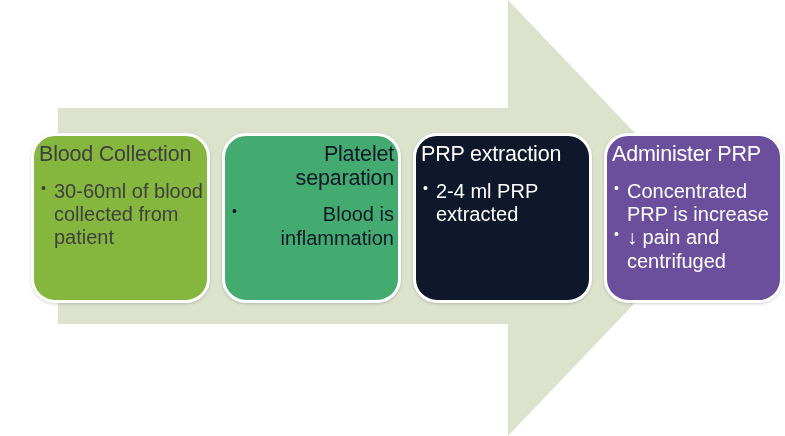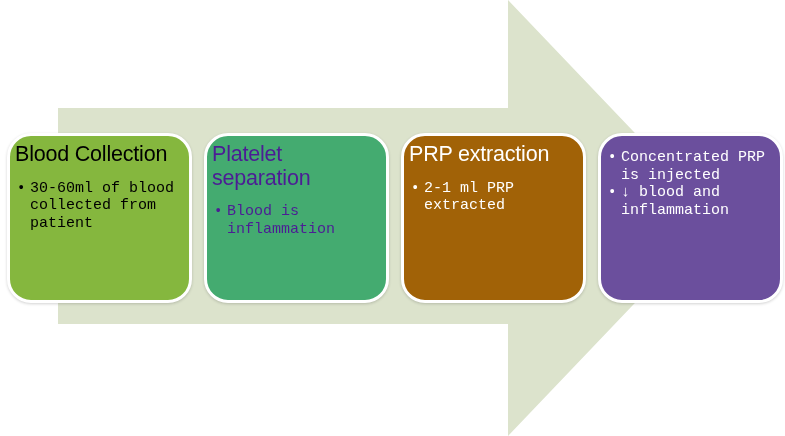--- a/index.html
+++ b/index.html
@@ -46,23 +46,22 @@
     padding: 7px 4px 0 5px;
     font-size: 21.5px;
     line-height: 1.1;
     font-weight: 400;
     letter-spacing: -0.2px;
   }
   .bullet-list {
     margin: 13px 0 0 0;
     padding: 0 4px 0 20px;
     list-style: none;
-    font-size: 15px;
+    font-size: 20px;
     line-height: 1.17;
-    font-family: Liberation Mono, monospace;
   }
   .bullet-item {
     position: relative;
   }
   .bullet-item::before {
     content: "\2022";
     position: absolute;
     left: -13px;
     font-size: 14px;
   }
@@ -71,42 +70,43 @@
 <body style="background-color: rgb(255, 255, 255);">
 
 <div class="canvas">
 
   <svg class="arrow-svg" viewBox="0 0 785 436" aria-hidden="true">
     <polygon points="58,108 508,108 508,0 716,218 508,436 508,324 58,324" fill="#DCE3CC"></polygon>
   </svg>
 
   <div class="steps-row">
 
-    <div class="step-card" style="background-color: rgb(133, 183, 62); color: #000000;">
+    <div class="step-card" style="background-color: rgb(133, 183, 62); color: #404040; margin-left: 24px;">
       <div class="step-title">Blood Collection</div>
       <ul class="bullet-list">
         <li class="bullet-item">30-60ml of blood collected from patient</li>
       </ul>
     </div>
 
-    <div class="step-card" style="background-color: rgb(68, 171, 112); color: #4c1d95;">
+    <div class="step-card" style="background-color: rgb(68, 171, 112); color: #0f172a; text-align: right;">
       <div class="step-title">Platelet separation</div>
       <ul class="bullet-list">
         <li class="bullet-item">Blood is inflammation</li>
       </ul>
     </div>
 
-    <div class="step-card" style="background-color: #a16207; color: rgb(255, 255, 255);">
+    <div class="step-card" style="background-color: #0f172a; color: rgb(255, 255, 255);">
       <div class="step-title">PRP extraction</div>
       <ul class="bullet-list">
-        <li class="bullet-item">2-1 ml PRP extracted</li>
+        <li class="bullet-item">2-4 ml PRP extracted</li>
       </ul>
     </div>
 
     <div class="step-card" style="background-color: rgb(107, 79, 157); color: rgb(255, 255, 255);">
+      <div class="step-title">Administer PRP</div>
       <ul class="bullet-list">
-        <li class="bullet-item">Concentrated PRP is injected</li>
-        <li class="bullet-item">↓ blood and inflammation</li>
+        <li class="bullet-item">Concentrated PRP is increase</li>
+        <li class="bullet-item">↓ pain and centrifuged</li>
       </ul>
     </div>
 
   </div>
 </div>
 
 </body></html>

